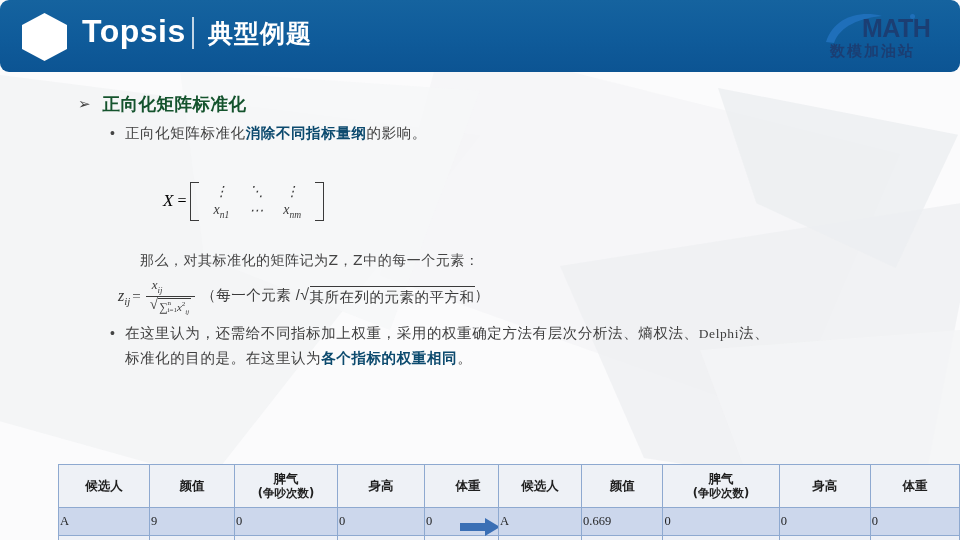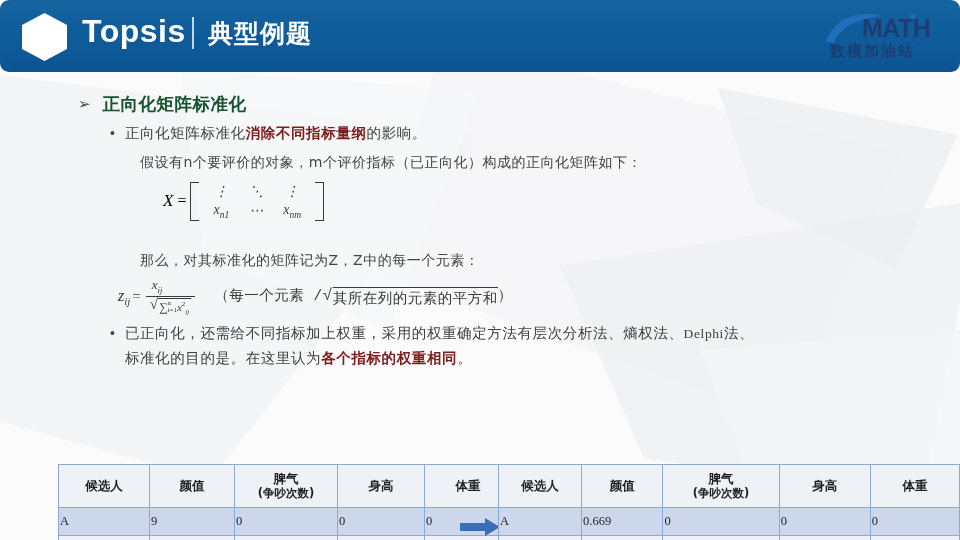--- a/index.html
+++ b/index.html
@@ -75,21 +75,21 @@
   #content{position:absolute;top:72px;left:0;width:960px;height:468px;}
   .cn-text{font-family:"DejaVu Sans","Liberation Sans",sans-serif;color:#3a3a3a;}
 
   #h1row{position:absolute;left:78px;top:20px;display:flex;align-items:center;gap:12px;}
   #h1-marker{color:#404040;font-size:15px;line-height:1;}
   #h1-text{font-size:17.5px;font-weight:bold;color:#14532d;letter-spacing:.5px;}
 
   #b1row{position:absolute;left:110px;top:52px;display:flex;align-items:baseline;gap:10px;}
   .bullet-dot{font-size:14px;color:#444;line-height:1;}
   .body-line{font-size:14.5px;color:#3f3f3f;letter-spacing:.6px;white-space:nowrap;}
-  .red{color:#7f1d1d;font-weight:bold;}
+  .red{color:#0c4a6e;font-weight:bold;}
 
   #p2{position:absolute;left:140px;top:82px;font-size:14px;color:#444;letter-spacing:.5px;white-space:nowrap;}
   #p3{position:absolute;left:140px;top:180px;font-size:14px;color:#444;letter-spacing:.5px;white-space:nowrap;}
 
   .mi{font-style:italic;font-family:"Liberation Serif","DejaVu Serif",serif;}
 
   
   #matrix-wrap{position:absolute;left:163px;top:110px;display:flex;align-items:center;gap:4px;
                font-family:"Liberation Serif","DejaVu Serif",serif;}
   #matrix-wrap .xlabel{font-size:17px;font-style:italic;}
@@ -107,21 +107,21 @@
       font-family:"Liberation Serif","DejaVu Serif",serif;color:#3a3a3a;}
   #zf .z{font-size:16px;font-style:italic;}
   #zf .eqs{font-size:15px;margin:0 2px;}
   .frac{display:inline-flex;flex-direction:column;align-items:flex-start;vertical-align:middle;margin:0 3px;}
   .frac .num{font-size:13px;font-style:italic;padding:0 6px 1px;}
   .frac .bar{height:1.3px;background:#3a3a3a;width:100%;}
   .frac .den{font-size:12px;padding:1px 4px 0;display:flex;align-items:flex-start;}
   .radical{display:inline-flex;align-items:stretch;}
   .radical .sign{font-size:15px;line-height:1;transform:translateY(-1px);}
   .radical .under{border-top:1.2px solid #3a3a3a;padding:1px 2px 0 1px;}
-  #zf .paren{font-size:14.5px;font-family:Liberation Mono, monospace;letter-spacing:.5px;margin-left:16px;}
+  #zf .paren{font-size:14.5px;font-family:Liberation Sans, sans-serif;letter-spacing:.5px;margin-left:3px;}
   .sqrt-inline{display:inline-flex;align-items:stretch;}
   .sqrt-inline .sign{font-size:16px;}
   .sqrt-inline .under{border-top:1.2px solid #3a3a3a;padding-top:1px;text-align:right;}
 
   #b2row{position:absolute;left:110px;top:252px;display:flex;align-items:baseline;gap:10px;}
   #b2lines{display:flex;flex-direction:column;gap:6px;}
   .mono-term{font-family:Liberation Serif, serif;font-size:13.5px;}
 
   
   .dtable{position:absolute;border-collapse:collapse;
@@ -170,21 +170,20 @@
     <div id="h1row">
       <span id="h1-marker" class="cn-text">➢</span>
       <span id="h1-text" class="cn-text">正向化矩阵标准化</span>
     </div>
 
     <div id="b1row">
       <span class="bullet-dot">•</span>
       <span class="body-line cn-text"><span>正向化矩阵标准化</span><span class="red">消除不同指标量纲</span><span>的影响。</span></span>
     </div>
 
-    <div id="p2" class="cn-text">假设有n个要评价的对象，m个评价指标（已正向化）构成的正向化矩阵如下：</div>
 
     <div id="matrix-wrap">
       <span class="xlabel">X</span>
       <span class="eq">=</span>
       <div class="brk brk-l"></div>
       <table class="mat">
         <tbody>
         <tr>
           <td>⋮</td>
           <td>⋱</td>
@@ -217,21 +216,21 @@
       </span>
       <span class="paren cn-text"><span>（每一个元素 /</span><span class="sqrt-inline">
             <span class="sign">√</span>
             <span class="under">其所在列的元素的平方和</span>
           </span><span>）</span></span>
     </div>
 
     <div id="b2row">
       <span class="bullet-dot">•</span>
       <span id="b2lines">
-        <span class="body-line cn-text"><span>已正向化，还需给不同指标加上权重，采用的权重确定方法有层次分析法、熵权法、</span><span class="mono-term">Delphi</span><span>法、</span></span>
+        <span class="body-line cn-text"><span>在这里认为，还需给不同指标加上权重，采用的权重确定方法有层次分析法、熵权法、</span><span class="mono-term">Delphi</span><span>法、</span></span>
         <span class="body-line cn-text"><span>标准化的目的是。在这里认为</span><span class="red">各个指标的权重相同</span><span>。</span></span>
       </span>
     </div>
 
     <table id="table-left" class="dtable">
       <thead>
         <tr>
           <th style="width:82px">
             <span>候选人</span>
           </th>

